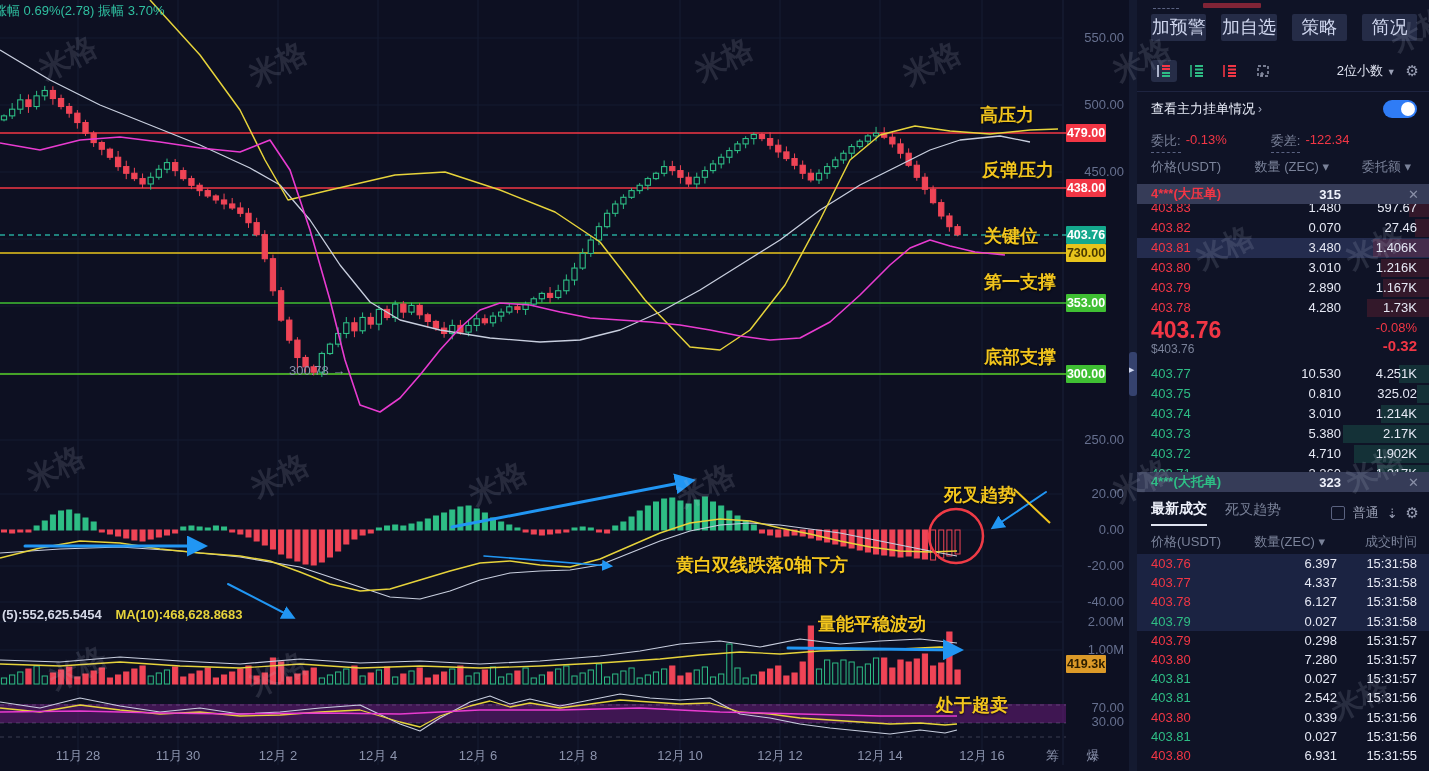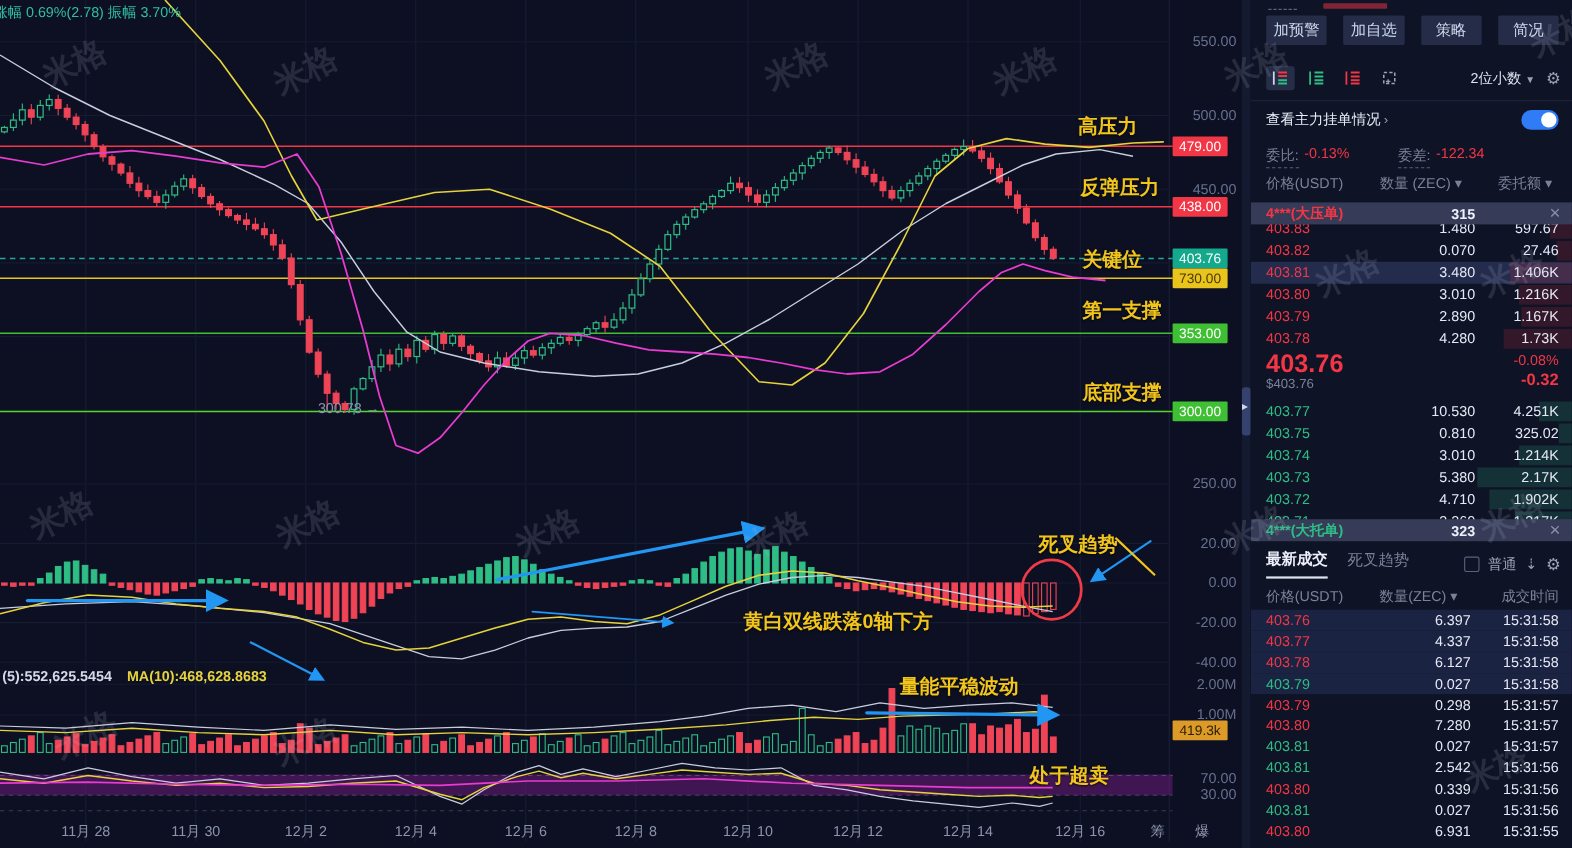--- a/index.html
+++ b/index.html
@@ -4,43 +4,43 @@
 <style>
   html,body{margin:0;padding:0;background:#0a0d1c;}
   .app{position:relative;width:1429px;height:771px;overflow:hidden;background:#0d1022;
        font-family:"Liberation Sans","DejaVu Sans",sans-serif;color:#dfe3f0;}
   
   .chart-area{position:absolute;left:0;top:0;width:1131px;height:771px;overflow:hidden;}
   #chartsvg{position:absolute;left:0;top:0;}
   .info-bar{position:absolute;left:-6px;top:2px;font-size:13px;color:#2fbfa0;white-space:nowrap;z-index:5;}
   .ann{position:absolute;font-size:18px;font-weight:bold;color:#f2c51d;white-space:nowrap;z-index:6;
        text-shadow:0 1px 2px rgba(0,0,0,.8);}
-  .pill{position:absolute;left:1066px;width:50px;height:18px;line-height:18px;text-align:center;
-        font-size:12.5px;font-weight:normal;color:#fff;z-index:6;border-radius:1px;}
+  .pill{position:absolute;left:1066px;width:40px;height:18px;line-height:18px;text-align:center;
+        font-size:12.5px;font-weight:bold;color:#fff;z-index:6;border-radius:1px;}
   .low-label{position:absolute;left:289px;top:363px;font-size:13px;color:#8b93ad;z-index:5;}
   .ma-labels{position:absolute;left:2px;top:607px;font-size:13px;font-weight:bold;z-index:5;white-space:nowrap;}
   .ma5{color:#d5d9e8;} .ma10{color:#e6d33b;margin-left:10px;}
   .corner-labels{position:absolute;left:1046px;top:747px;font-size:13px;color:#8b93ad;z-index:5;letter-spacing:12px;}
   .wm{position:absolute;font-size:30px;font-weight:bold;color:rgba(190,196,214,0.15);
       transform:rotate(-28deg);z-index:8;pointer-events:none;white-space:nowrap;}
   .credit{position:absolute;left:1152px;top:726px;font-size:30px;font-weight:bold;color:rgba(168,174,190,0.88);
           z-index:9;white-space:nowrap;pointer-events:none;}
   .credit .dia{font-size:26px;margin-right:4px;}
   
   .vstrip{position:absolute;left:1129px;top:0;width:8px;height:771px;background:#141a30;}
   .vthumb{position:absolute;left:0;top:352px;width:8px;height:44px;background:#35426e;border-radius:3px;}
   .vthumb:after{content:"▶";position:absolute;left:0px;top:14px;font-size:7px;color:#cfd6ee;}
   
   .panel{position:absolute;left:1137px;top:0;width:292px;height:771px;background:#0f1326;overflow:hidden;}
   .cut-top{position:absolute;top:0;left:0;right:0;height:12px;}
   .cut-dash{position:absolute;left:16px;top:8px;width:26px;border-bottom:1px dashed #5a6280;}
   .cut-red{position:absolute;left:66px;top:3px;width:58px;height:5px;background:rgba(242,54,69,.5);border-radius:1px;}
   .btns{position:absolute;top:14px;left:14px;right:12px;display:flex;gap:15px;}
   .btn{flex:1;height:27px;line-height:27px;text-align:center;background:#252c47;color:#cfd6ee;
-       font-size:14px;border-radius:2px;cursor:pointer;}
+       font-size:18px;border-radius:2px;cursor:pointer;}
   .icons-row{position:absolute;top:58px;left:14px;right:10px;height:26px;display:flex;align-items:center;}
   .ob-icon{width:26px;height:22px;margin-right:7px;display:flex;align-items:center;justify-content:center;border-radius:3px;}
   .ob-icon.sel{background:#262d47;}
   .icons-right{margin-left:auto;display:flex;align-items:center;gap:10px;}
   .dec{font-size:13px;color:#dfe3f0;} .caret{color:#9aa0b5;font-size:9px;}
   .gear{color:#9aa0b5;font-size:15px;}
   .panel-div{position:absolute;top:91px;left:0;right:0;border-top:1px solid #1e2440;}
   .mainorder{position:absolute;top:99px;left:14px;right:12px;height:20px;font-size:13px;color:#e8ecf8;display:flex;align-items:center;}
   .chev{color:#9aa0b5;margin-left:3px;font-size:12px;}
   .toggle{margin-left:auto;width:34px;height:18px;border-radius:9px;background:#2f7cf6;position:relative;cursor:pointer;}

